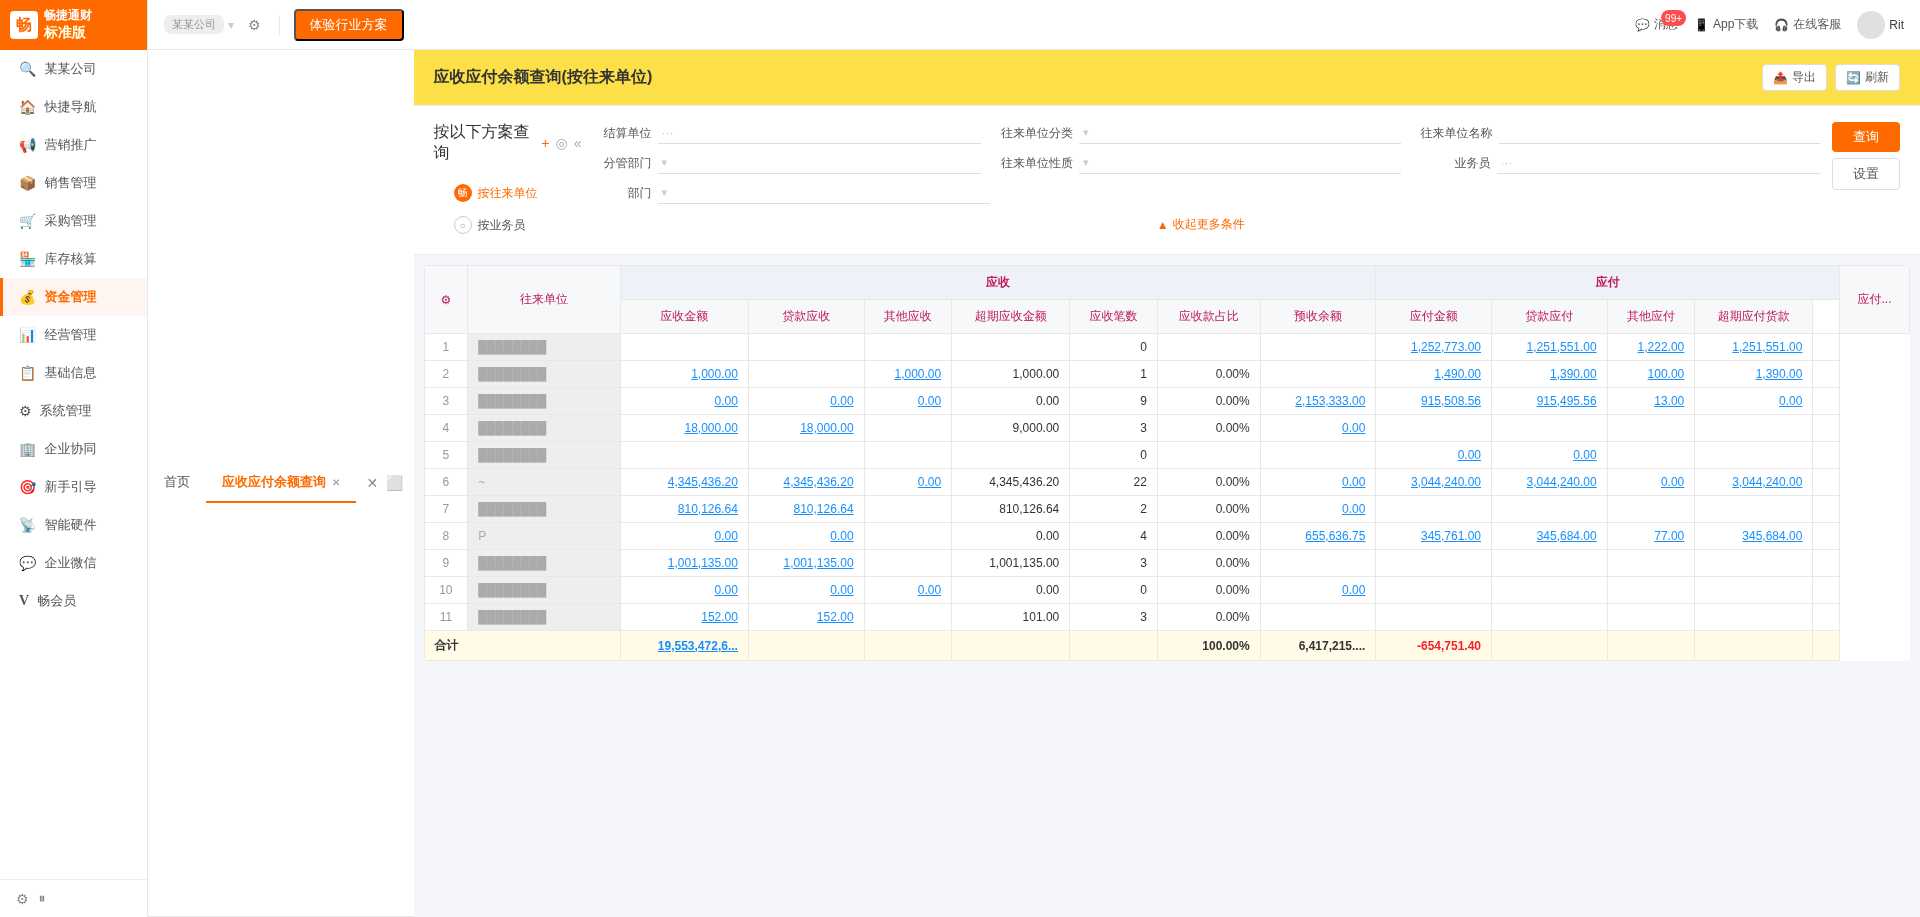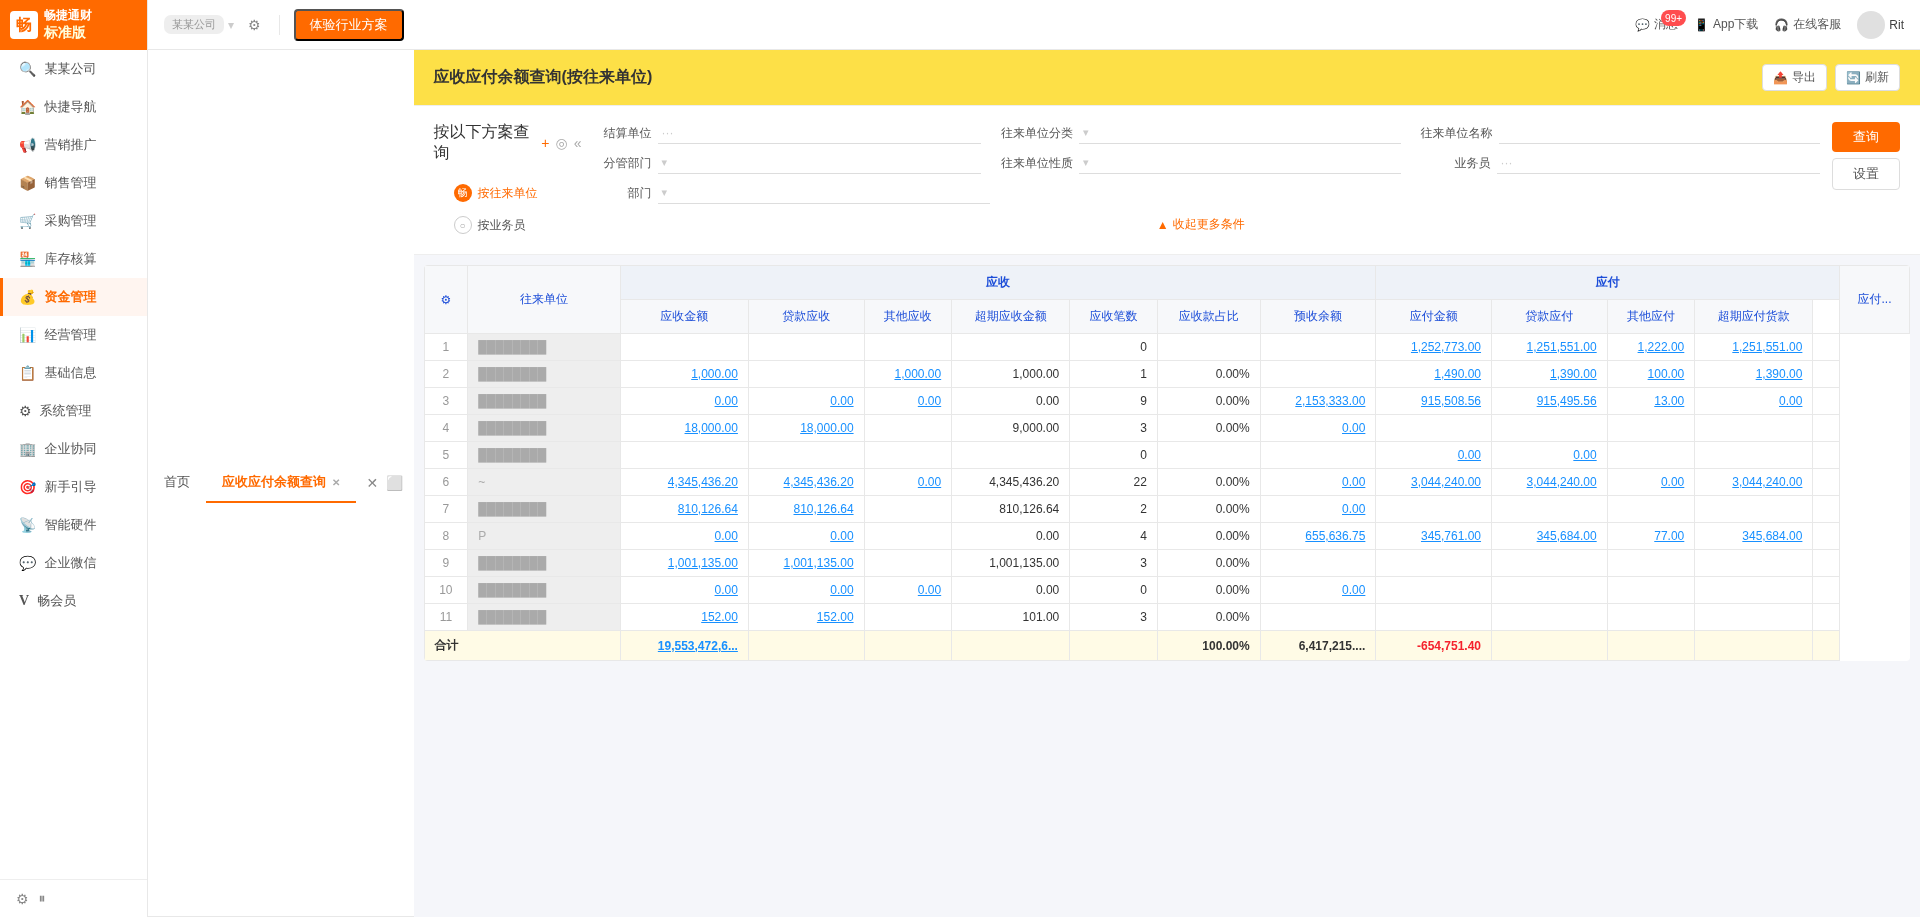--- a/index.html
+++ b/index.html
@@ -130,21 +130,21 @@
     }
 
     
     .table-container {
       background: #fff; margin: 10px; border-radius: 4px; overflow: auto;
     }
     .data-table {
       width: 100%; border-collapse: collapse; font-size: 12px;
     }
     .data-table th {
-      background: #f7f8fa; color: #1d4ed8; font-weight: normal;
+      background: #f7f8fa; color: #be185d; font-weight: normal;
       border: 1px solid #e8e8e8; padding: 8px 10px; white-space: nowrap; text-align: center;
     }
     .data-table th.group-header { background: #eef2f8; font-weight: bold; }
     .data-table td {
       border: 1px solid #e8e8e8; padding: 6px 10px; white-space: nowrap;
       text-align: right; color: #333;
     }
     .data-table td.text-left { text-align: left; }
     .data-table td.link { color: #1890ff; text-decoration: underline; cursor: pointer; }
     .data-table td.neg { color: #f5222d; }

